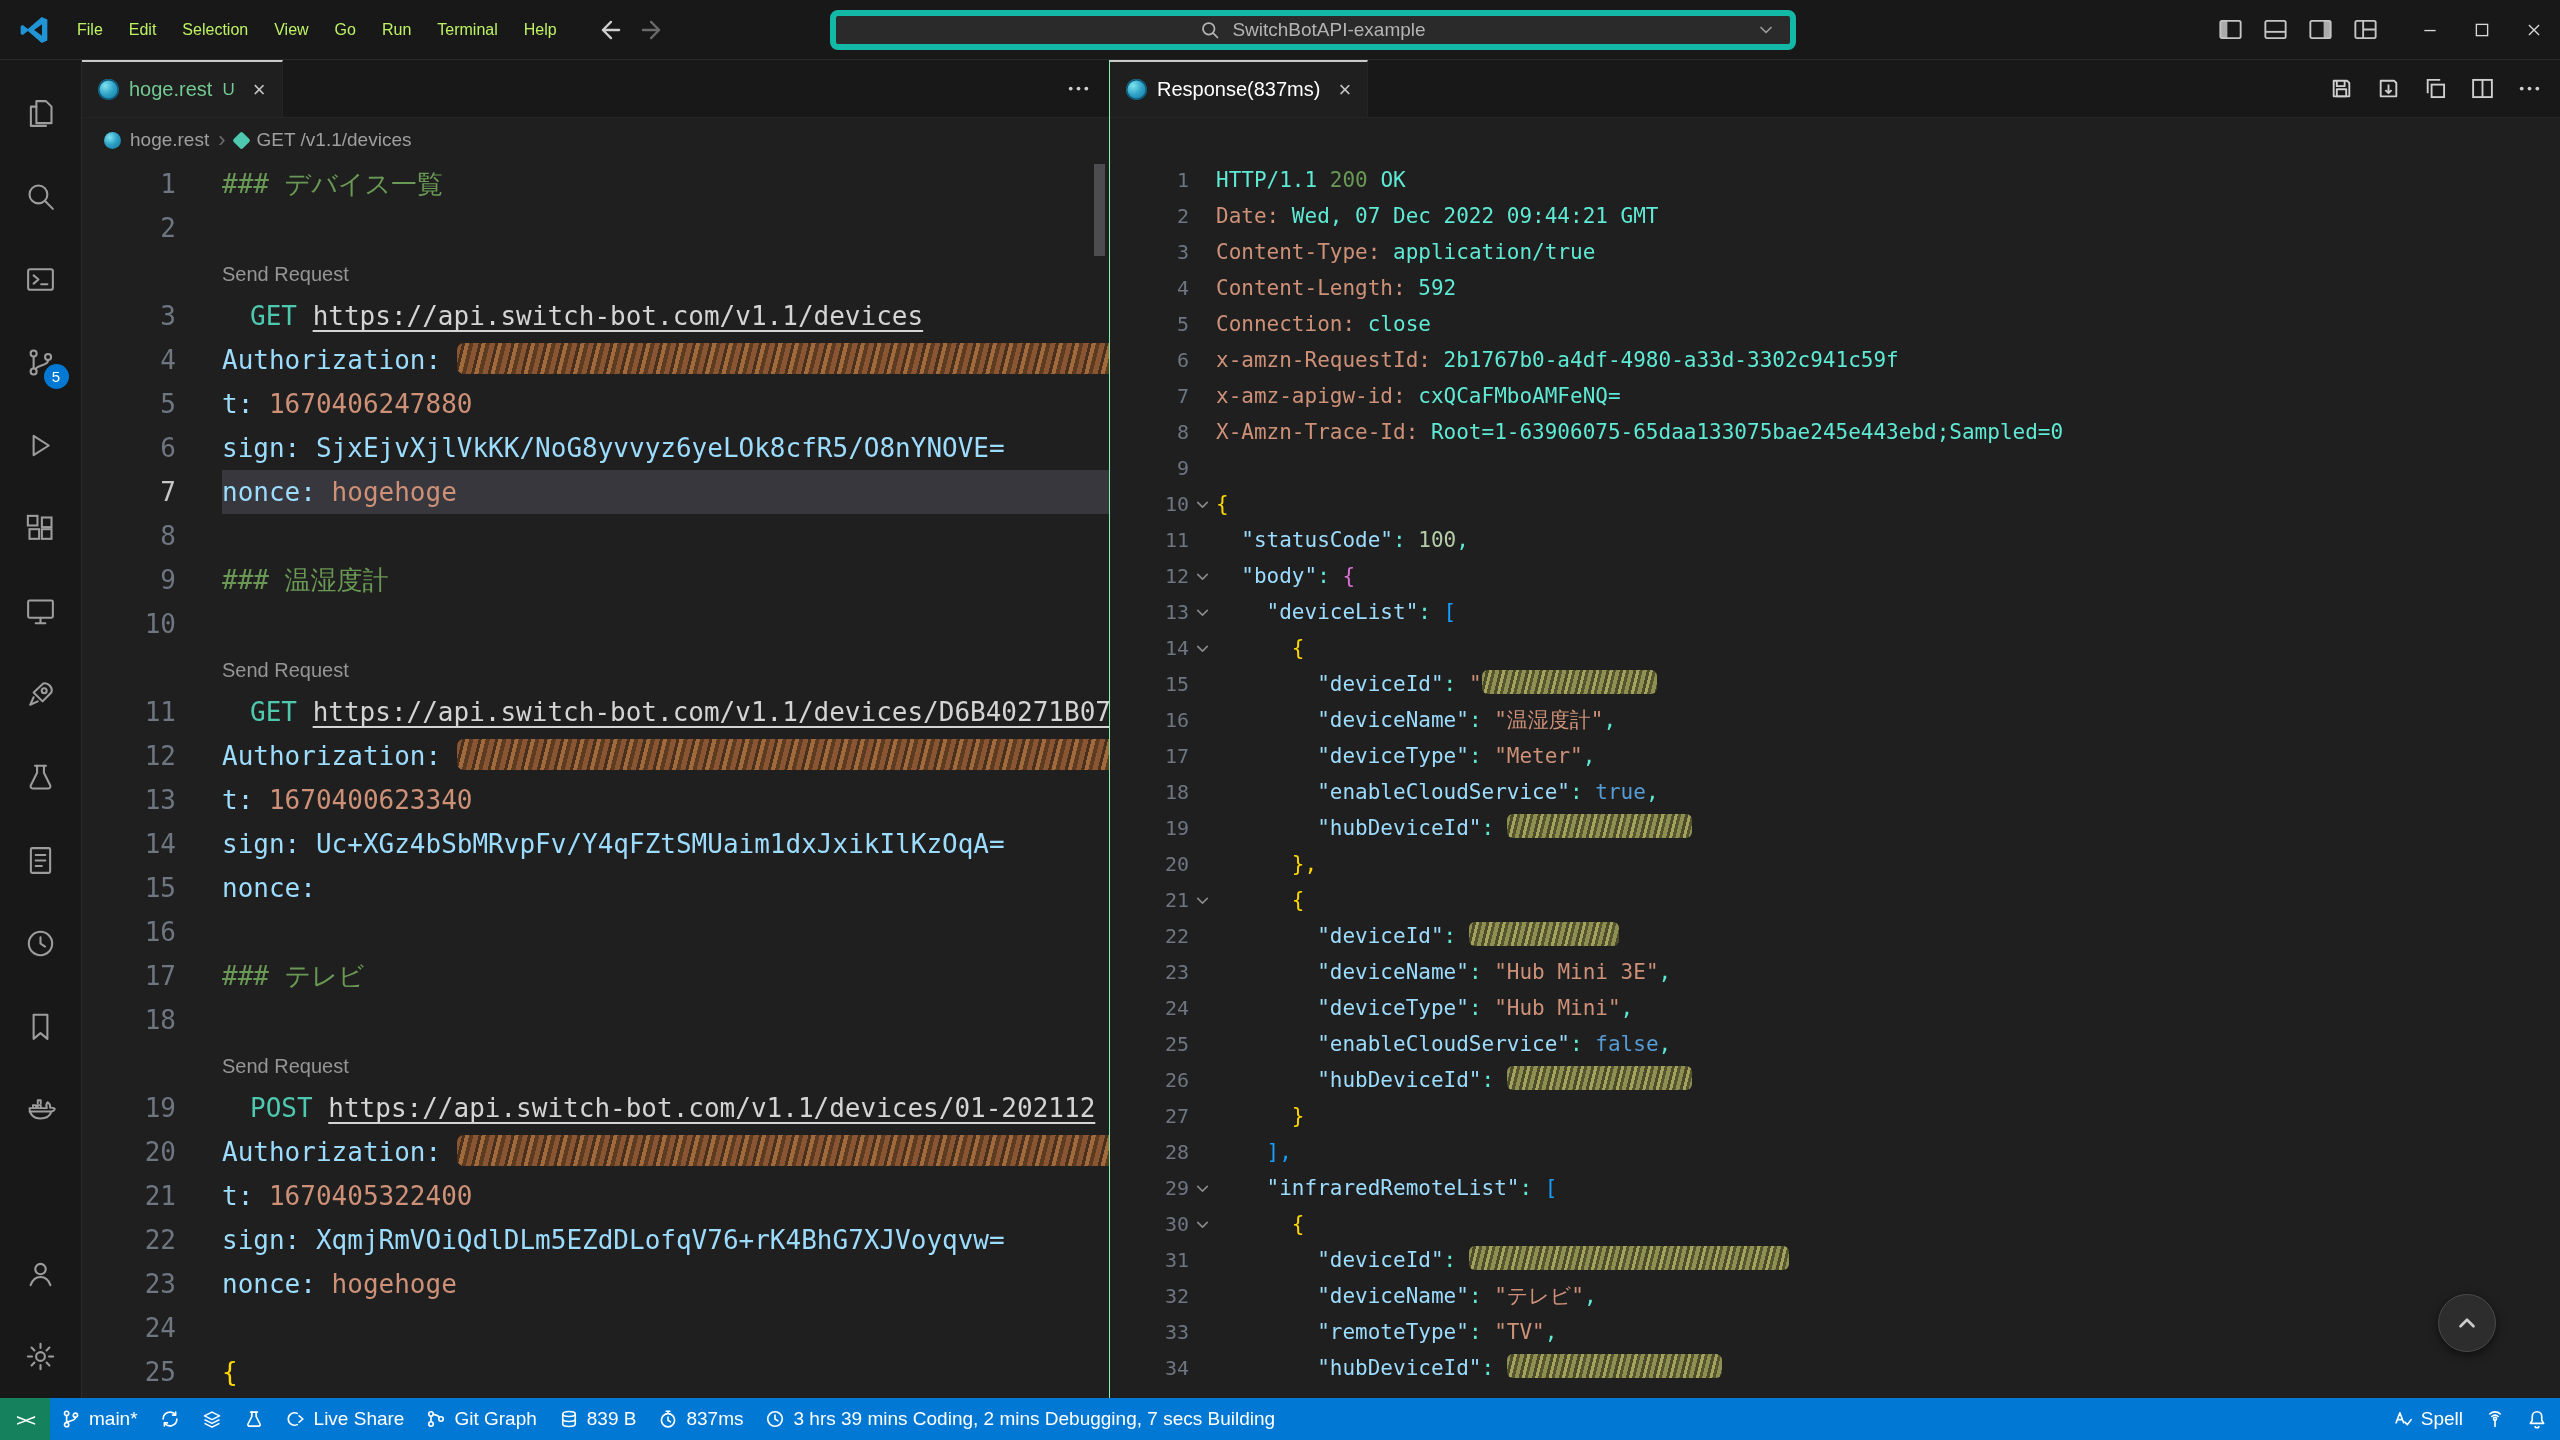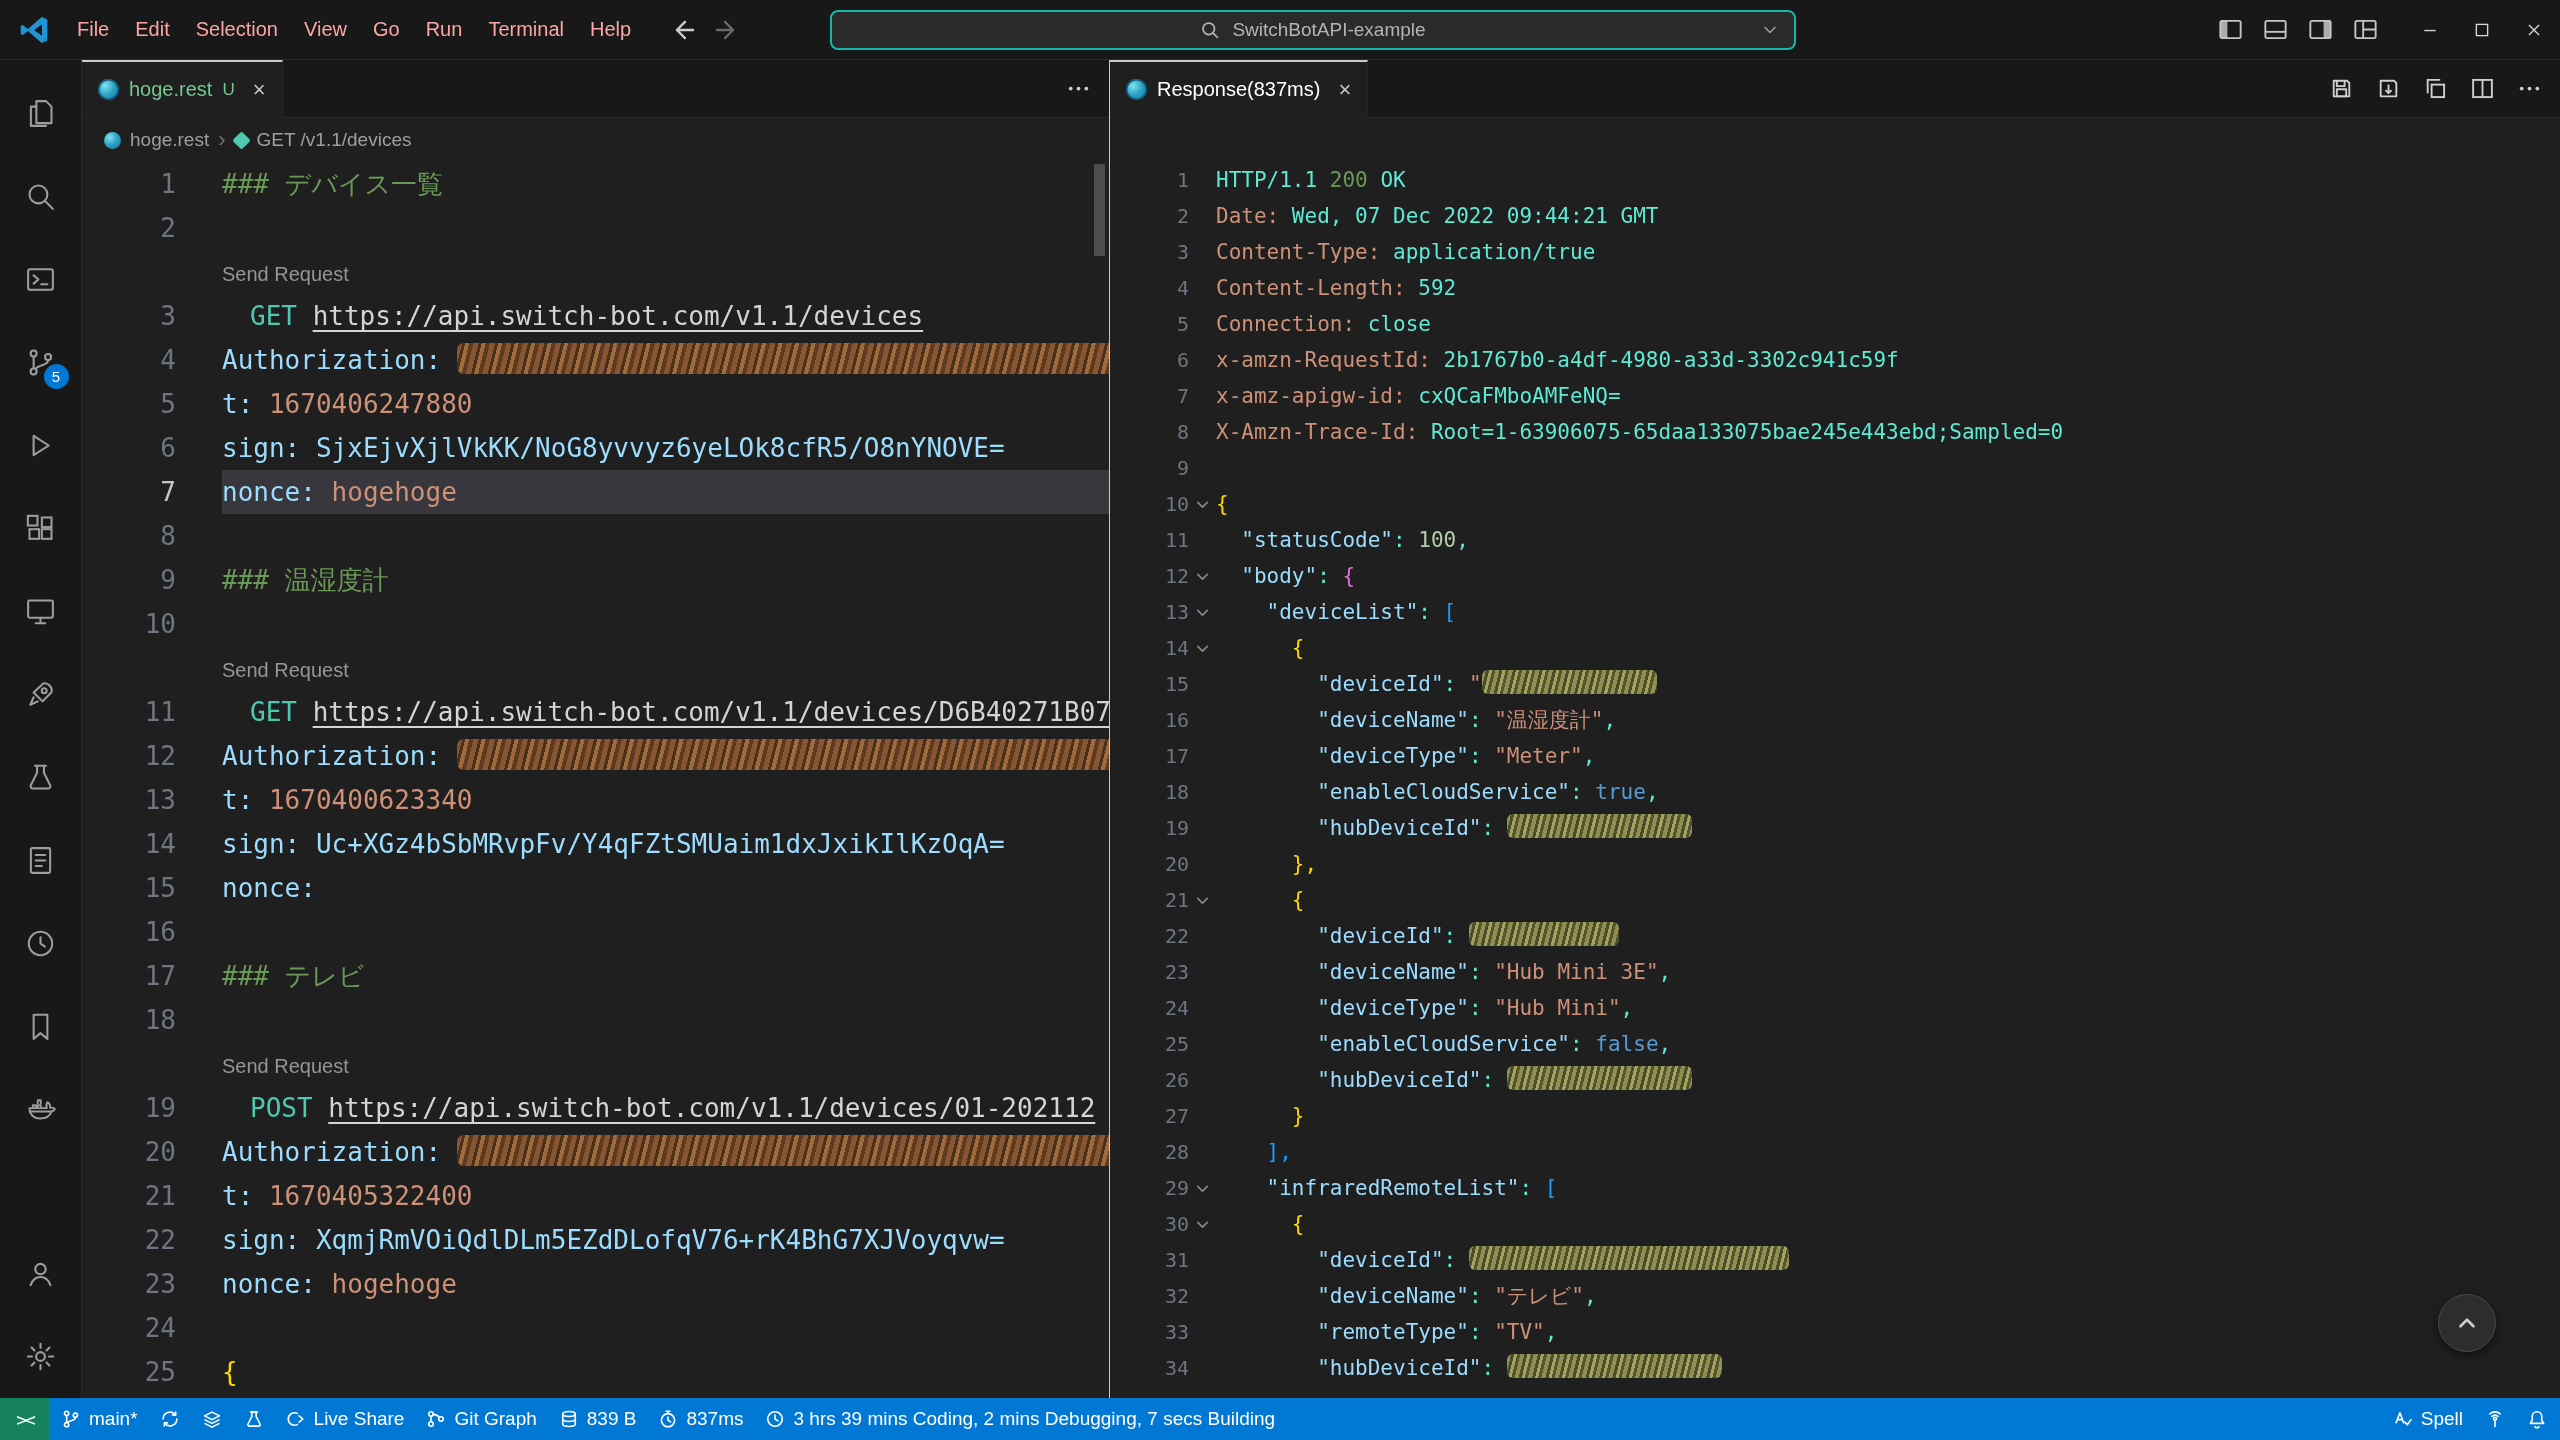--- a/index.html
+++ b/index.html
@@ -11,27 +11,27 @@
   }
   svg { display:block; }
 
   
   .titlebar {
     height:60px; background:#181818; border-bottom:1px solid #2b2b2b;
     display:flex; align-items:center; position:relative;
   }
   .logo { width:32px; height:32px; margin:0 14px 0 18px; }
   .menus { display:flex; align-items:center; }
-  .menus span { padding:0 13px; font-size:20px; color:#fca5a5; cursor:default; }
+  .menus span { padding:0 13px; font-size:16px; color:#bef264; cursor:default; }
   .navarrows { display:flex; align-items:center; margin-left:28px; gap:14px; color:#cfcfcf; }
   .navarrows .fwd { color:#6a6a6a; }
   .navarrows svg { width:26px; height:26px; }
   .searchbox {
     position:absolute; left:830px; top:10px; width:966px; height:40px;
-    background:#2a2a2a; border:2px solid #14b8a6; border-radius:8px;
+    background:#2a2a2a; border:6px solid #14b8a6; border-radius:8px;
     display:flex; align-items:center; justify-content:center; gap:12px;
     color:#b4b4b4; font-size:19px;
   }
   .searchbox .mag { width:20px; height:20px; }
   .searchbox .chev { position:absolute; right:14px; width:20px; height:20px; color:#9a9a9a; }
   .tb-right { position:absolute; right:0; top:0; height:100%; display:flex; align-items:center; }
   .layout-ics { display:flex; align-items:center; gap:20px; margin-right:26px; color:#c5c5c5; }
   .layout-ics svg { width:25px; height:25px; }
   .winctl { display:flex; height:100%; }
   .winctl .wc { width:52px; height:100%; display:flex; align-items:center; justify-content:center; color:#d8d8d8; }

